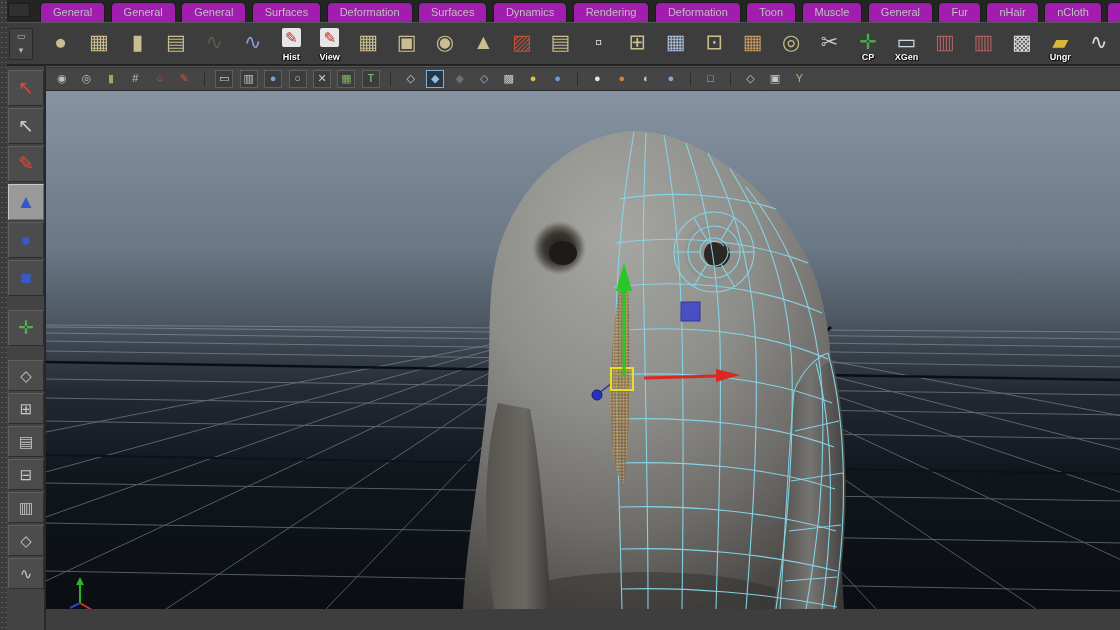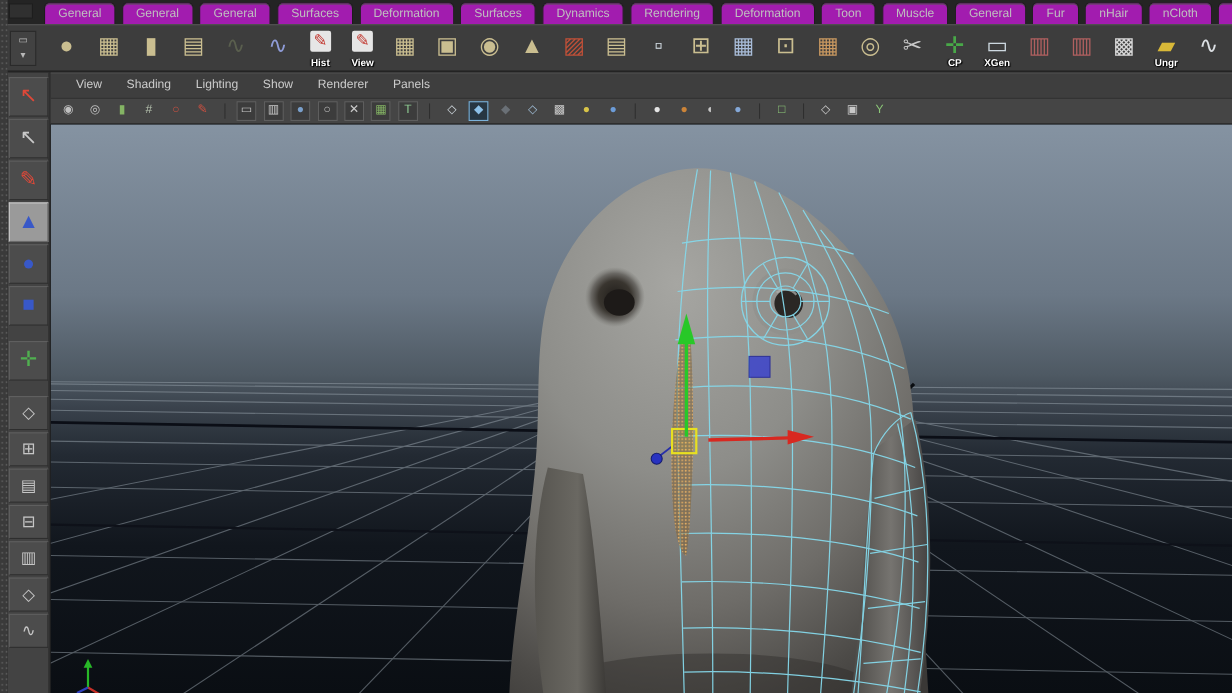--- a/index.html
+++ b/index.html
@@ -323,35 +323,20 @@
         </div>
 
         <div class="layout-btn">
           <span class="t-glyph">∿</span>
         </div>
       </div>
   </div>
 
   <div class="viewport">
 
-    <div class="panel-menubar">
-      
-    
-        <span class="pmenu-item"><span>View</span></span>
-      
-        <span class="pmenu-item"><span>Shading</span></span>
-      
-        <span class="pmenu-item"><span>Lighting</span></span>
-      
-        <span class="pmenu-item"><span>Show</span></span>
-      
-        <span class="pmenu-item"><span>Renderer</span></span>
-      
-        <span class="pmenu-item"><span>Panels</span></span>
-      </div>
 
     <div class="vp-toolbar">
       
     
         <span class="vtb-icon">
           <span style="color: rgb(192, 192, 192);">◉</span>
         </span>
       
         <span class="vtb-icon">
           <span style="color: rgb(192, 192, 192);">◎</span>

